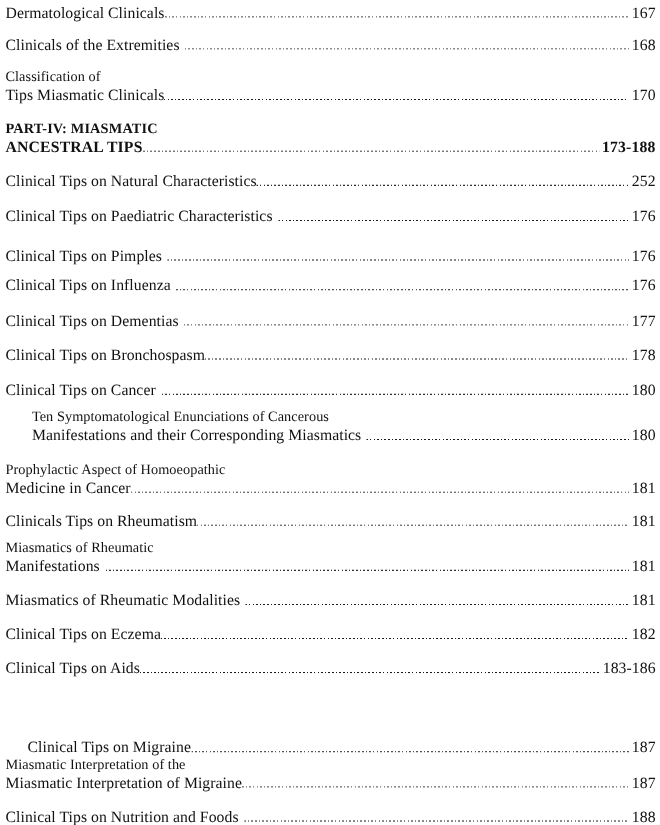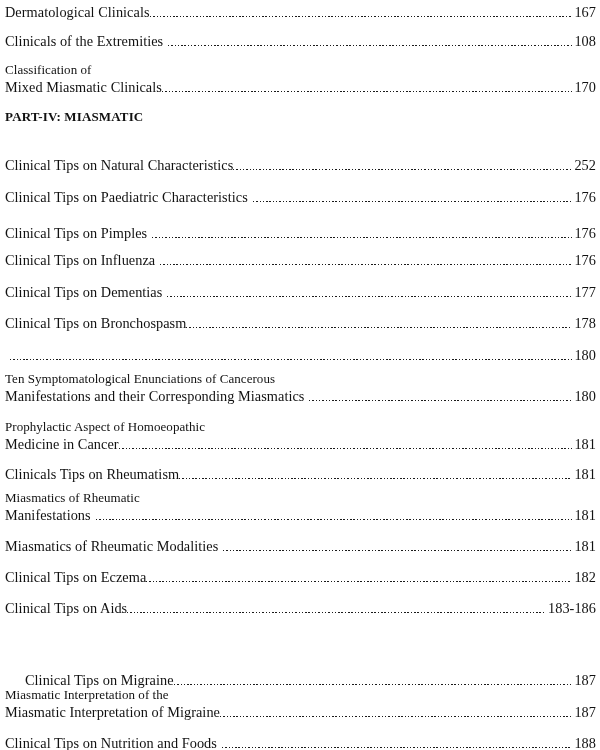--- a/index.html
+++ b/index.html
@@ -117,33 +117,38 @@
       <div class="entry-line">
         <span class="entry-title">Dermatological Clinicals</span>
         <span class="leader"></span>
         <span class="entry-page">167</span>
       </div>
     </div>
     <div class="entry gap-wide" style="top: 33px;">
       <div class="entry-line">
         <span class="entry-title">Clinicals of the Extremities</span>
         <span class="leader"></span>
-        <span class="entry-page">108</span>
+        <span class="entry-page">168</span>
       </div>
     </div>
     <div class="entry gap-none" style="top: 62px;">
       <span class="entry-pre">Classification of</span>
       <div class="entry-line">
-        <span class="entry-title">Mixed Miasmatic Clinicals</span>
+        <span class="entry-title">Tips Miasmatic Clinicals</span>
         <span class="leader"></span>
         <span class="entry-page">170</span>
       </div>
     </div>
     <div class="entry part gap-none" style="top: 109px;">
       <span class="entry-pre">PART-IV: MIASMATIC</span>
+      <div class="entry-line">
+        <span class="entry-title">ANCESTRAL TIPS</span>
+        <span class="leader"></span>
+        <span class="entry-page">173-188</span>
+      </div>
     </div>
     <div class="entry gap-none" style="top: 157px;">
       <div class="entry-line">
         <span class="entry-title">Clinical Tips on Natural Characteristics</span>
         <span class="leader"></span>
         <span class="entry-page">252</span>
       </div>
     </div>
     <div class="entry gap-wide" style="top: 189px;">
       <div class="entry-line">
@@ -175,25 +180,26 @@
     </div>
     <div class="entry gap-none" style="top: 315px;">
       <div class="entry-line">
         <span class="entry-title">Clinical Tips on Bronchospasm</span>
         <span class="leader"></span>
         <span class="entry-page">178</span>
       </div>
     </div>
     <div class="entry gap-wide" style="top: 347px;">
       <div class="entry-line">
+        <span class="entry-title">Clinical Tips on Cancer</span>
         <span class="leader"></span>
         <span class="entry-page">180</span>
       </div>
     </div>
-    <div class="entry gap-wide" style="top: 371px;">
+    <div class="entry gap-wide" style="top: 371px; margin-left: 24px;">
       <span class="entry-pre">Ten Symptomatological Enunciations of Cancerous</span>
       <div class="entry-line">
         <span class="entry-title">Manifestations and their Corresponding Miasmatics</span>
         <span class="leader"></span>
         <span class="entry-page">180</span>
       </div>
     </div>
     <div class="entry gap-none" style="top: 419px;">
       <span class="entry-pre">Prophylactic Aspect of Homoeopathic</span>
       <div class="entry-line">

